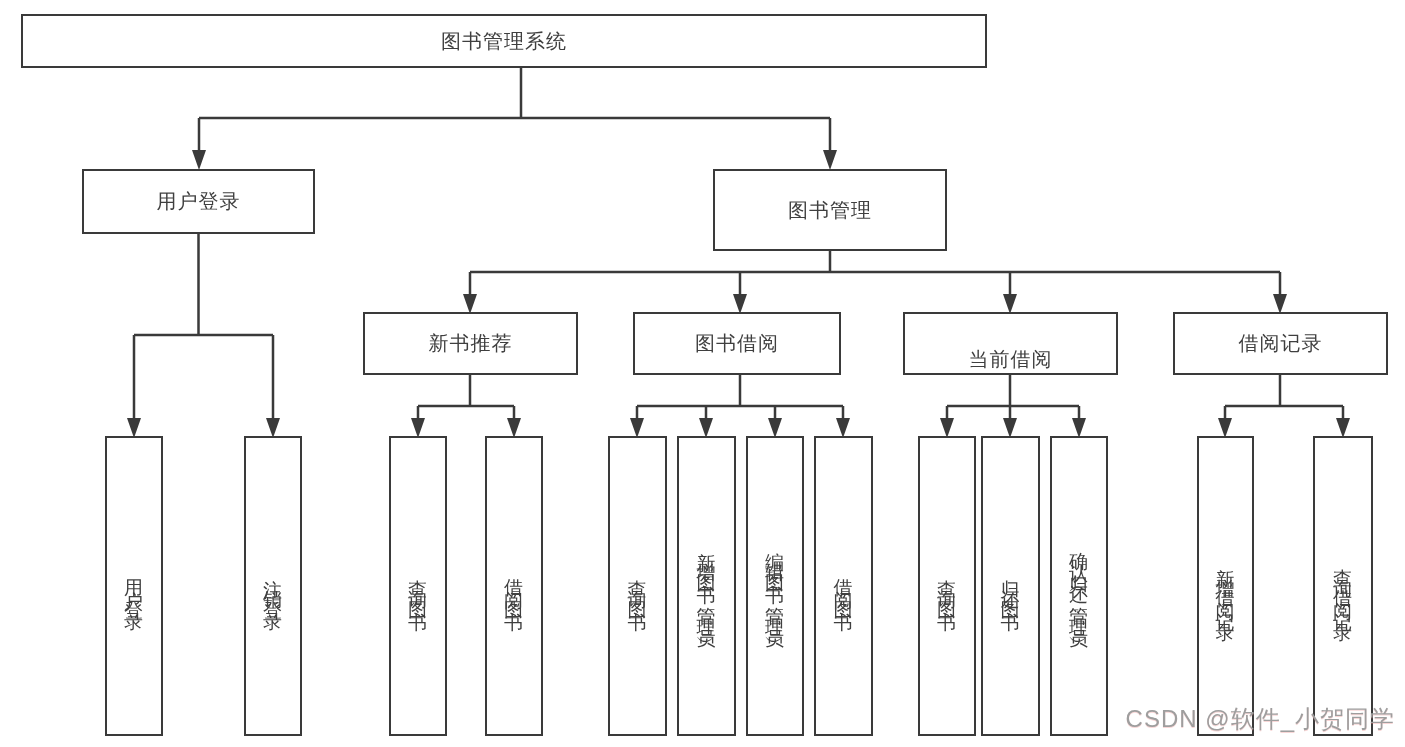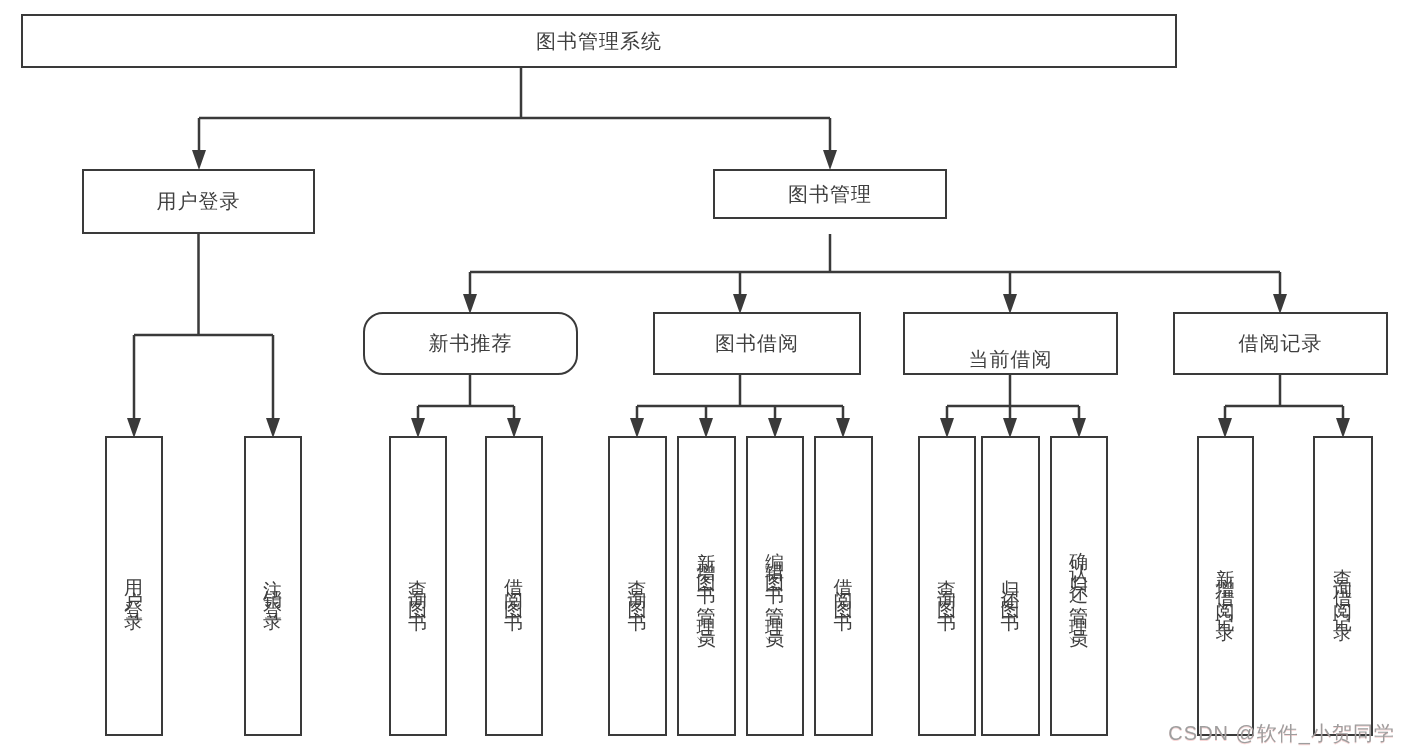--- a/index.html
+++ b/index.html
@@ -40,44 +40,44 @@
     font-size:19px;
   }
   .vbox .vtext{
     writing-mode:vertical-rl;
     text-orientation:mixed;
     letter-spacing:11px;
     line-height:1;
     max-height:292px;
   }
   
-  .b-root   {left:21px;  top:14px;  width:1156px; height:54px;}
+  .b-root   {left:21px;  top:14px;  width:966px; height:54px;}
   .b-login  {left:82px;  top:169px; width:233px;  height:65px;}
-  .b-mgmt   {left:713px; top:169px; width:234px;  height:50px;}
-  .b-nb     {left:363px; top:312px; width:215px;  height:63px;border-radius:20px;}
-  .b-bb     {left:633px; top:312px; width:208px;  height:63px;margin-left:20px;}
+  .b-mgmt   {left:713px; top:169px; width:234px;  height:82px;}
+  .b-nb     {left:363px; top:312px; width:215px;  height:63px;}
+  .b-bb     {left:633px; top:312px; width:208px;  height:63px;}
   .b-cb     {left:903px; top:312px; width:215px;  height:63px;align-items:flex-end;}
   .b-br     {left:1173px;top:312px; width:215px;  height:63px;text-align:right;}
   .l1 {left:105px; top:436px; width:58px; height:300px;}
   .l2 {left:244px; top:436px; width:58px; height:300px;}
   .l3 {left:389px; top:436px; width:58px; height:300px;}
   .l4 {left:485px; top:436px; width:58px; height:300px;}
   .l5 {left:608px; top:436px; width:59px; height:300px;}
   .l6 {left:677px; top:436px; width:59px; height:300px;}
   .l7 {left:746px; top:436px; width:58px; height:300px;}
   .l8 {left:814px; top:436px; width:59px; height:300px;}
   .l9 {left:918px; top:436px; width:58px; height:300px;}
   .l10{left:981px; top:436px; width:59px; height:300px;}
   .l11{left:1050px;top:436px; width:58px; height:300px;}
   .l12{left:1197px;top:436px; width:57px; height:300px;}
   .l13{left:1313px;top:436px; width:60px; height:300px;}
   .watermark{
     position:absolute;
-    right:10px;bottom:0;
-    font-size:20px;
+    right:10px;bottom:12px;
+    font-size:24px;
     color:#9e9e9e;
     letter-spacing:1px;
     text-shadow:0 1px 0 rgba(235,140,140,0.35);
     white-space:nowrap;
   }
 </style>
 </head>
 <body>
 
 <div class="canvas">

